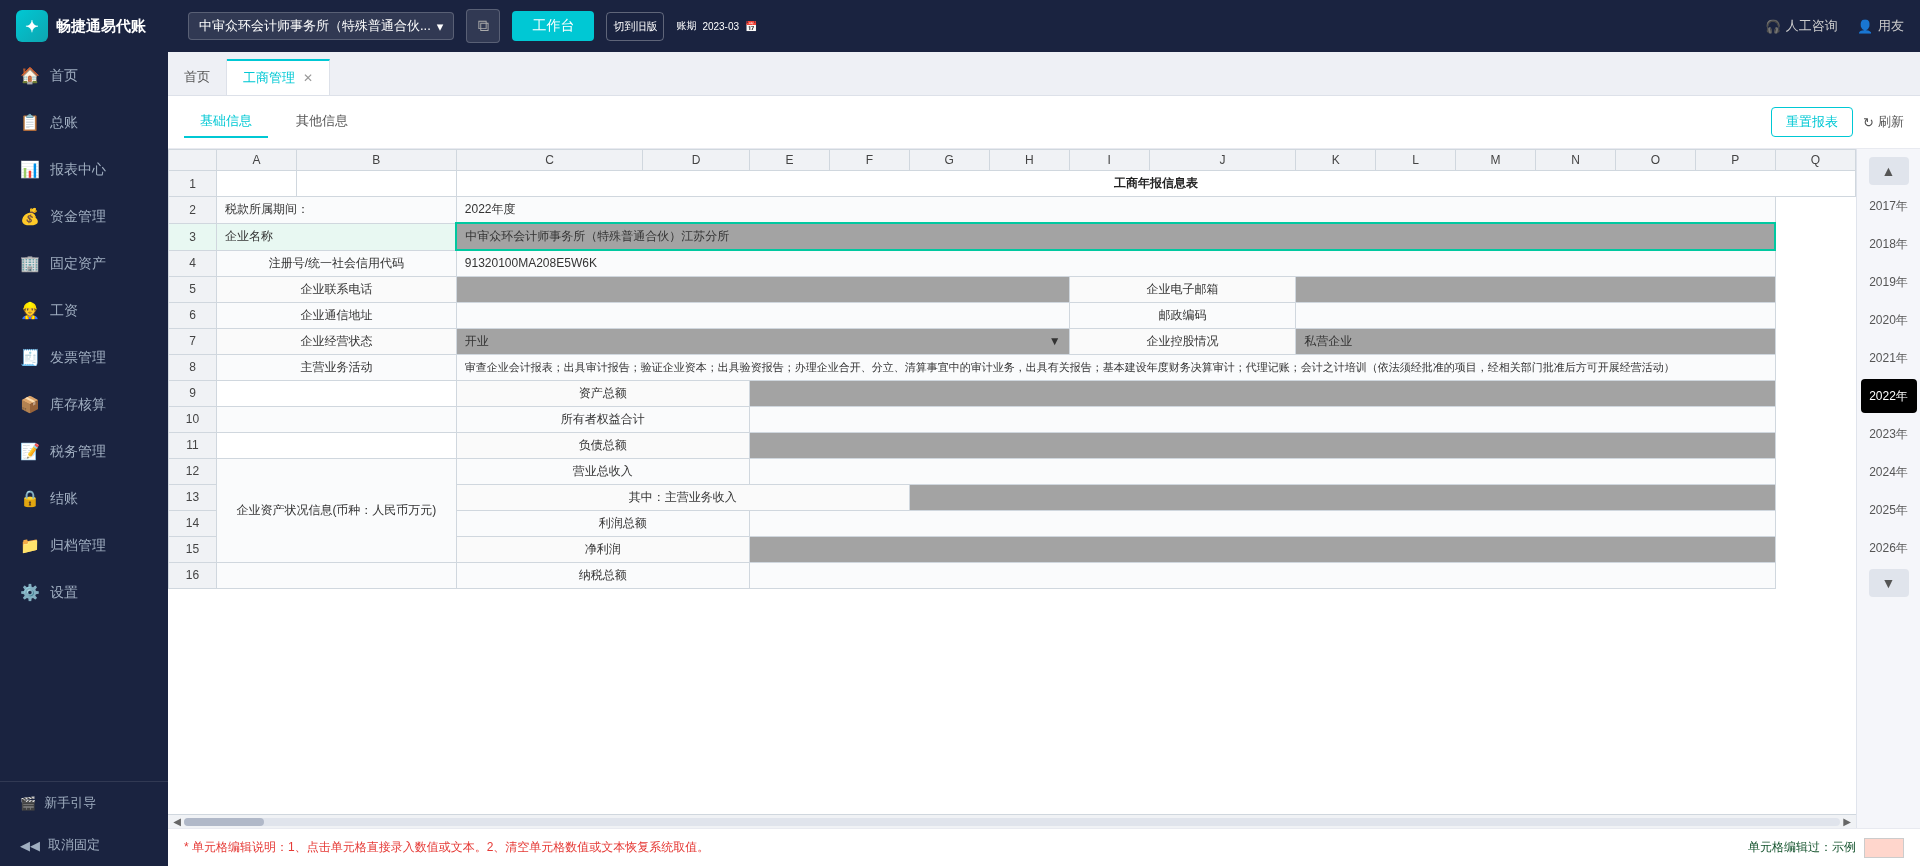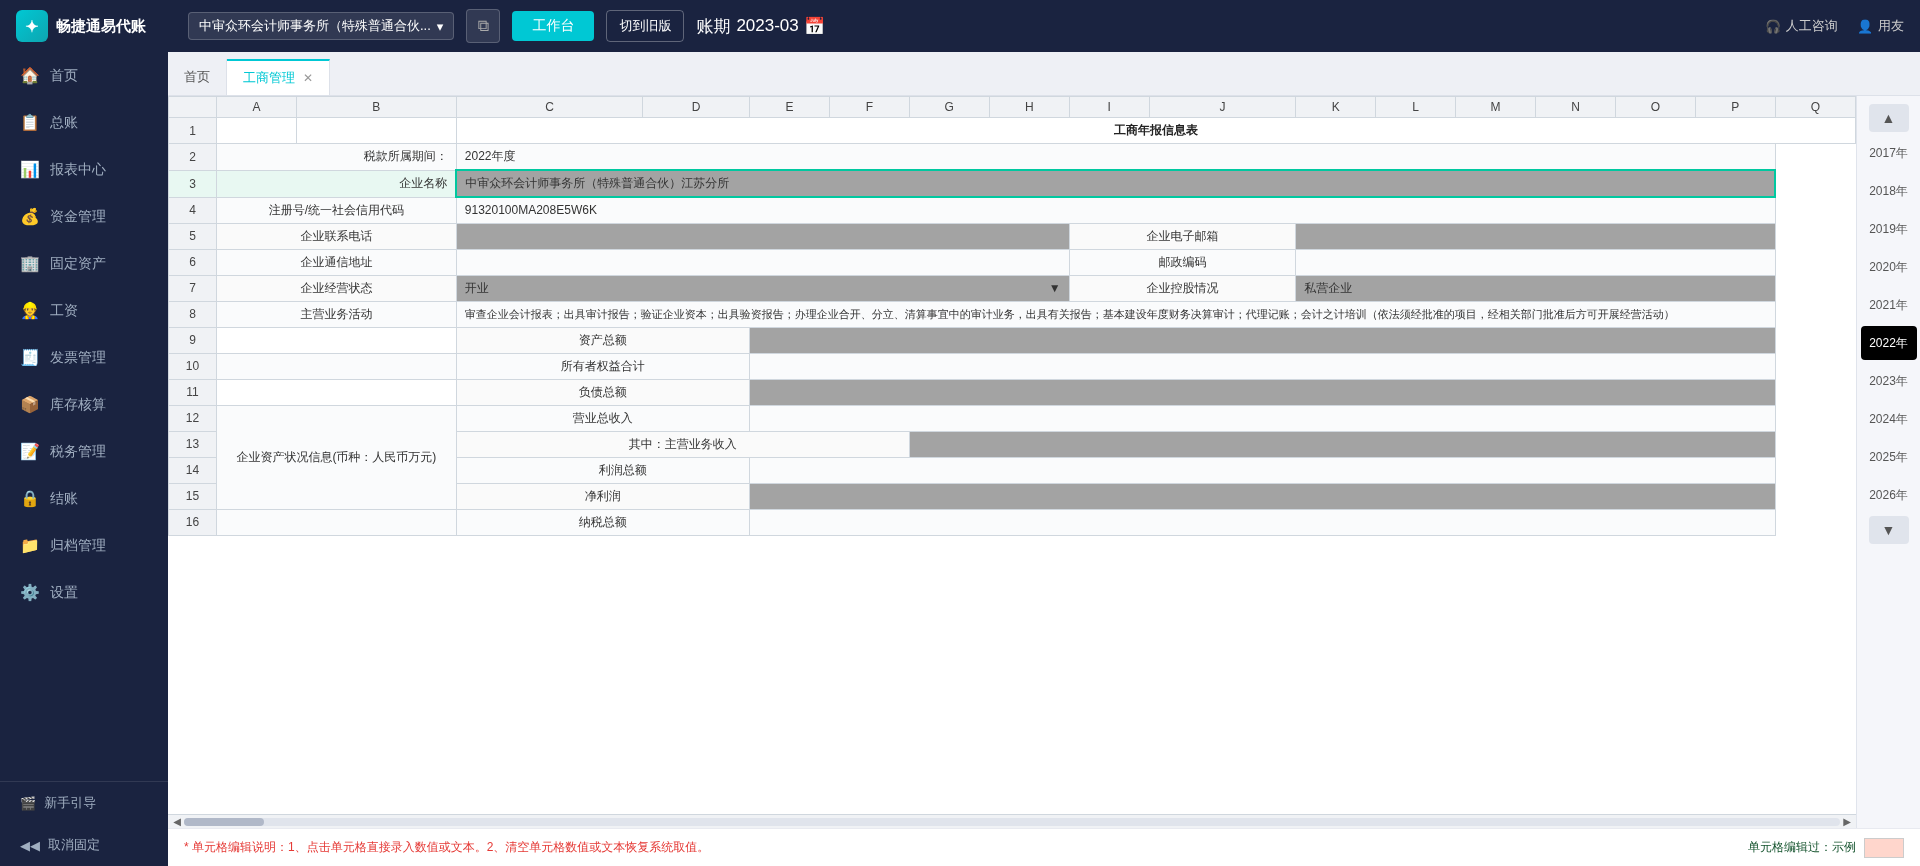--- a/index.html
+++ b/index.html
@@ -56,27 +56,27 @@
       border-radius: 4px;
       padding: 6px 20px;
       font-size: 14px;
       cursor: pointer;
     }
     .old-version-btn {
       background: transparent;
       border: 1px solid rgba(255,255,255,0.3);
       color: #fff;
       border-radius: 4px;
-      padding: 6px 12px;
-      font-size: 13px;
+      padding: 6px 6px;
+      font-size: 11px;
       cursor: pointer;
     }
     .period-area {
       display: flex; align-items: center; gap: 6px;
-      color: #fff; font-size: 17px; justify-content: center;
+      color: #fff; font-size: 10px; justify-content: center;
     }
     .header-right {
       margin-left: auto;
       display: flex; align-items: center; gap: 20px;
       color: #ccc; font-size: 13px;
     }
     .header-right .item { display: flex; align-items: center; gap: 4px; cursor: pointer; }
 
     
     .main-layout {
@@ -453,20 +453,35 @@
         <span>首页</span>
       </div>
       <div class="tab-item active">
         <span>工商管理</span>
         <span class="tab-close">✕</span>
       </div>
     </div>
 
     <div class="inner-content">
 
+      <div class="toolbar">
+        <div class="subtab active">
+          <span>基础信息</span>
+        </div>
+        <div class="subtab">
+          <span>其他信息</span>
+        </div>
+        <div class="toolbar-right">
+          <button class="reset-btn">重置报表</button>
+          <button class="refresh-btn">
+            <span>↻</span>
+            <span>刷新</span>
+          </button>
+        </div>
+      </div>
 
       <div style="display:flex; flex:1; overflow:hidden;">
 
         <div style="flex:1; display:flex; flex-direction:column; overflow:hidden;">
           <div class="spreadsheet-wrapper">
             <table class="spreadsheet">
               <colgroup>
                 <col style="width:36px">
                 <col style="width:36px">
                 <col style="width:120px">
@@ -514,27 +529,27 @@
                   <td class="row-num">1</td>
                   <td class="cell"></td>
                   <td class="cell"></td>
                   <td class="cell cell-title" colspan="15">
                     <span>工商年报信息表</span>
                   </td>
                 </tr>
 
                 <tr>
                   <td class="row-num">2</td>
-                  <td class="cell cell-label" colspan="2" style="text-align:right;">税款所属期间：</td>
+                  <td class="cell cell-label" colspan="2" style="text-align:left;">税款所属期间：</td>
                   <td class="cell cell-input" colspan="14">2022年度</td>
                 </tr>
 
                 <tr class="row-3">
                   <td class="row-num" style="background:#e8f8f2;">3</td>
-                  <td class="cell cell-label" colspan="2" style="text-align:right; background:#e8f8f2;margin-left:29px;">企业名称</td>
+                  <td class="cell cell-label" colspan="2" style="text-align:left; background:#e8f8f2;margin-left:29px;">企业名称</td>
                   <td class="cell cell-input cell-green-border" colspan="14">中审众环会计师事务所（特殊普通合伙）江苏分所</td>
                 </tr>
 
                 <tr>
                   <td class="row-num">4</td>
                   <td class="cell cell-label" colspan="2" style="text-align:center;">注册号/统一社会信用代码</td>
                   <td class="cell cell-input" colspan="14">91320100MA208E5W6K</td>
                 </tr>
 
                 <tr>

